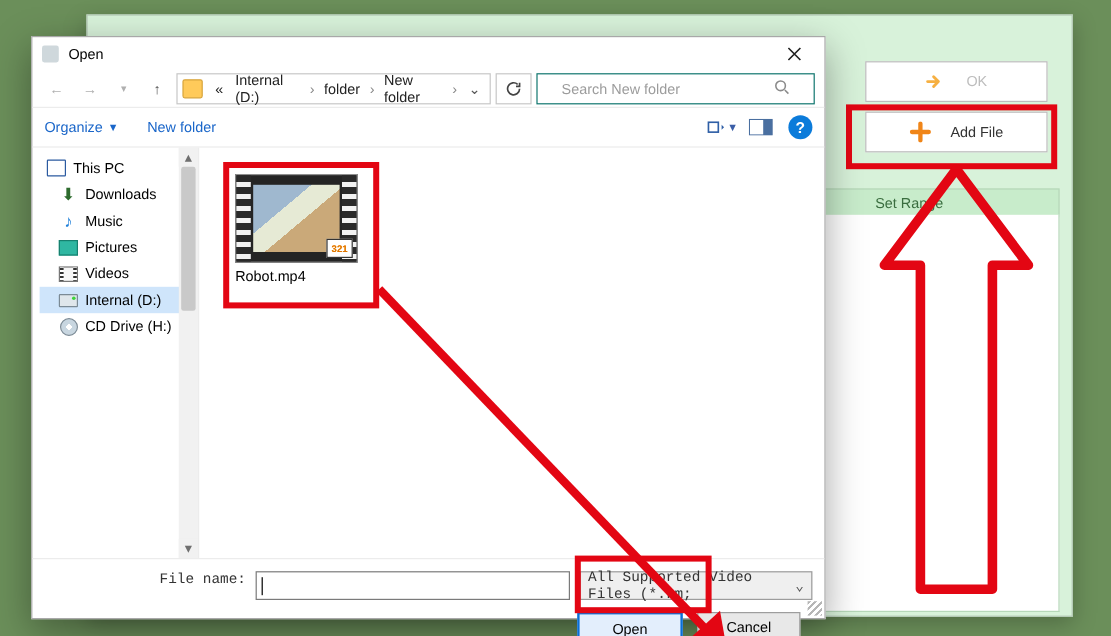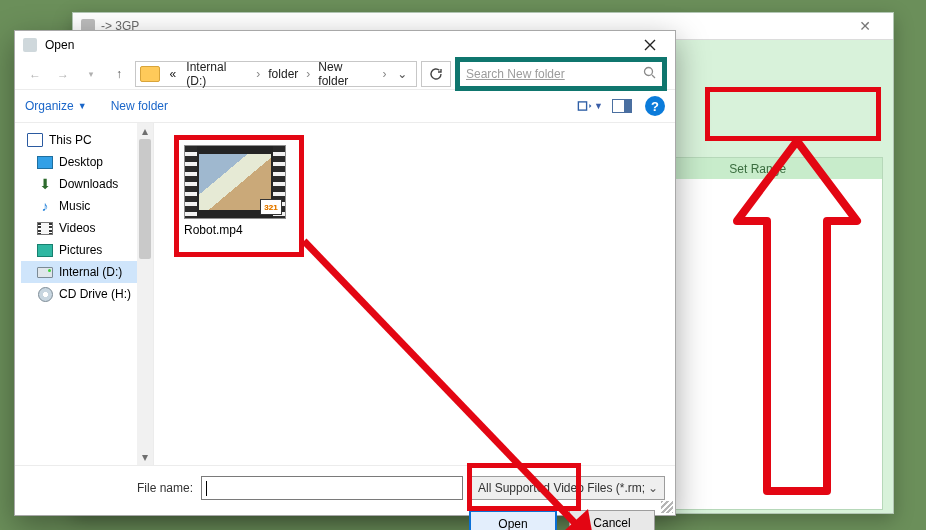--- a/index.html
+++ b/index.html
@@ -22,36 +22,36 @@
   .add-highlight{position:absolute;right:12px;top:48px;width:166px;height:44px;border:5px solid #e30613;pointer-events:none;}
   .tbl-hdr{position:absolute;top:118px;left:10px;right:10px;height:22px;background:#c8eccb;border:1px solid #b6d8b9;display:flex;align-items:center;}
   .tbl-hdr .cell{padding:0 14px;color:#3a6d3f;}
   .tbl-hdr .size{margin-left:540px;}
   .tbl-hdr .range{margin-left:40px;}
   .tbl-body{position:absolute;top:140px;left:10px;right:10px;height:330px;background:#fff;border:1px solid #b6d8b9;border-top:none;}
   
   .big-arrow{position:absolute;pointer-events:none;}
   .big-arrow svg{width:180px;height:380px;}
   
-  .dlg{position:absolute;left:14px;top:30px;width:660px;height:484px;background:#fff;border:1px solid #a8a8a8;box-shadow:0 10px 30px rgba(0,0,0,.35);}
+  .dlg{position:absolute;left:26px;top:30px;width:660px;height:484px;background:#fff;border:1px solid #a8a8a8;box-shadow:0 10px 30px rgba(0,0,0,.35);}
   .dlg-title{height:28px;display:flex;align-items:center;padding:0 8px;}
   .dlg-title .dlg-icon{width:14px;height:14px;background:#cfd8dc;border-radius:2px;margin-right:8px;}
   .dlg-title .spacer{flex:1;}
   .dlg-close{width:34px;height:20px;display:flex;align-items:center;justify-content:center;}
   .dlg-close svg{width:12px;height:12px;}
   .nav-row{height:30px;display:flex;align-items:center;padding:0 8px;gap:4px;}
   .nav-btn{width:24px;height:24px;display:flex;align-items:center;justify-content:center;color:#b0b0b0;}
   .nav-up{color:#555;}
   .path-bar{flex:1;height:24px;border:1px solid #c7c7c7;background:#fff;display:flex;align-items:center;padding:0 4px;gap:2px;}
   .path-bar .folder-icon{width:18px;height:14px;background:#ffca5a;border:1px solid #d8a43a;border-radius:2px;margin-right:4px;}
   .crumb{padding:2px 4px;color:#222;}
   .sep{color:#888;padding:0 2px;}
   .path-drop{width:20px;text-align:center;color:#555;}
   .refresh{width:28px;height:24px;border:1px solid #c7c7c7;display:flex;align-items:center;justify-content:center;}
-  .search{width:190px;height:24px;border:5px solid #0f766e;display:flex;align-items:center;padding:0 6px;color:#9c9c9c;text-decoration:underline;}
+  .search{width:190px;height:24px;border:1px solid #0f766e;display:flex;align-items:center;padding:0 20px;color:#9c9c9c;}
   .search .mag{margin-left:auto;}
   .toolbar{height:32px;display:flex;align-items:center;padding:0 10px;border-top:1px solid #ececec;border-bottom:1px solid #ececec;justify-content:space-between;}
   .tb-link{color:#1a66c9;margin-right:24px;display:flex;align-items:center;}
   .tb-link .dd{margin-left:4px;color:#1a66c9;font-size:9px;}
   .tb-spacer{flex:1;}
   .tb-icon{width:26px;height:22px;display:flex;align-items:center;justify-content:center;margin-left:6px;color:#3a5ea7;}
   .tb-help{width:20px;height:20px;border-radius:50%;background:#0b7bda;color:#fff;display:flex;align-items:center;justify-content:center;font-weight:bold;margin-left:10px;font-size:13px;}
   .dlg-body{display:flex;height:342px;}
   .tree{width:138px;border-right:1px solid #ececec;overflow:hidden;position:relative;}
   .tree-inner{padding:6px 0 6px 6px;}
@@ -71,21 +71,21 @@
   .file-thumb .film.l{left:0;} .file-thumb .film.r{right:0;}
   .file-thumb .shot{width:72px;height:56px;background:linear-gradient(140deg,#9fb8cf 0 35%,#e6ead5 35% 55%,#caa979 55% 100%);}
   .file-thumb .overlay{position:absolute;right:3px;bottom:3px;width:20px;height:14px;background:#fff;border:1px solid #333;display:flex;align-items:center;justify-content:center;font-size:8px;font-weight:bold;}
   .file-thumb .overlay span{background:linear-gradient(#ff8c00,#ffde59);-webkit-background-clip:text;color:#e07400;}
   .file-lbl{margin-top:4px;}
   .file-highlight{position:absolute;left:20px;top:12px;width:120px;height:112px;border:5px solid #e30613;pointer-events:none;}
   
   .diag-arrow{position:absolute;left:140px;top:108px;pointer-events:none;}
   .diag-arrow svg{width:360px;height:350px;}
   .dlg-footer{border-top:1px solid #ececec;padding:10px 10px 10px 0;}
-  .row1{display:flex;align-items:center;margin-bottom:10px;}
+  .row1{display:flex;align-items:flex-start;margin-bottom:10px;font-family:Liberation Mono, monospace;}
   .fn-label{width:178px;text-align:right;padding-right:8px;color:#333;}
   .fn-input{flex:1.0;height:22px;border:1px solid #7a7a7a;display:flex;align-items:center;padding:0 4px;}
   .fn-input .caret{width:1px;height:15px;background:#000;animation:blink 1s step-end infinite;}
   @keyframes blink{50%{opacity:0;}}
   .filter{width:180px;height:22px;border:1px solid #9c9c9c;background:#efefef;margin-left:8px;display:flex;align-items:center;padding:0 6px;color:#333;}
   .filter .dd{margin-left:auto;color:#555;}
   .row2{display:flex;justify-content:flex-end;gap:12px;padding-right:10px;}
   .btn{width:84px;height:24px;border:1px solid #9d9d9d;background:#e8e8e8;display:flex;align-items:center;justify-content:center;}
   .btn.open{border:2px solid #0a6fd6;background:#e3eefc;}
   .open-highlight{position:absolute;left:452px;bottom:4px;width:104px;height:38px;border:5px solid #e30613;pointer-events:none;}
@@ -103,27 +103,37 @@
   .ic-drv::after{content:"";position:absolute;right:1px;top:1px;width:3px;height:3px;background:#3cd43c;border-radius:50%;}
   .ic-cd{width:13px;height:13px;border-radius:50%;background:radial-gradient(circle,#fff 0 25%,#c8d6e0 25% 100%);border:1px solid #7b8a95;}
   .ic-net{width:14px;height:11px;background:#fff;border:1.5px solid #2b5aa0;}
 </style>
 </head>
 <body>
 
 <div class="stage">
 
   <div class="app-win">
-    <div class="app-titlebar">
-      <div class="app-icon"></div>
-      <span class="ttl"> -&gt; 3GP</span>
-      <div class="spacer"></div>
-      <div class="app-close">✕</div>
-    </div>
     <div class="app-body">
+      <div class="ok-btn">
+        <span class="ok-icon">
+          <svg viewBox="0 0 16 16">
+              <path d="M2 8h8M7 4l4 4-4 4" stroke="#f6b042" stroke-width="2.4" fill="none" stroke-linecap="round" stroke-linejoin="round"></path>
+            </svg>
+        </span>
+        <span>OK</span>
+      </div>
+      <div class="add-btn">
+        <span class="add-icon">
+          <svg viewBox="0 0 18 18">
+              <path d="M9 2v14M2 9h14" stroke="#f08518" stroke-width="3.6" stroke-linecap="round"></path>
+            </svg>
+        </span>
+        <span>Add File</span>
+      </div>
       <div class="add-highlight"></div>
 
       <div class="tbl-hdr">
         <div class="cell size">Size</div>
         <div class="cell range">Set Range</div>
       </div>
       <div class="tbl-body"></div>
 
       <div class="big-arrow" style="right:6px;top:92px;">
         <svg viewBox="0 0 180 380">
@@ -209,44 +219,38 @@
     <div class="dlg-body">
       <div class="tree">
         <div class="tree-inner">
           <div class="tree-item tree-root">
               <span class="ico">
                 <span class="ic-pc"></span>
               </span>
               <span>This PC</span>
             </div>
           <div class="tree-item tree-sub">
-              <span class="ico">
-                <span class="ic-desk"></span>
-              </span>
-              <span>Desktop</span>
-            </div>
-          <div class="tree-item tree-sub">
               <span class="ico ic-dl">⬇</span>
               <span>Downloads</span>
             </div>
           <div class="tree-item tree-sub">
               <span class="ico ic-mus">♪</span>
               <span>Music</span>
             </div>
           <div class="tree-item tree-sub">
               <span class="ico">
+                <span class="ic-pic"></span>
+              </span>
+              <span>Pictures</span>
+            </div>
+          <div class="tree-item tree-sub">
+              <span class="ico">
                 <span class="ic-vid"></span>
               </span>
               <span>Videos</span>
-            </div>
-          <div class="tree-item tree-sub">
-              <span class="ico">
-                <span class="ic-pic"></span>
-              </span>
-              <span>Pictures</span>
             </div>
           <div class="tree-item tree-sub sel">
               <span class="ico">
                 <span class="ic-drv"></span>
               </span>
               <span>Internal (D:)</span>
             </div>
           <div class="tree-item tree-sub">
               <span class="ico">
                 <span class="ic-cd"></span>

